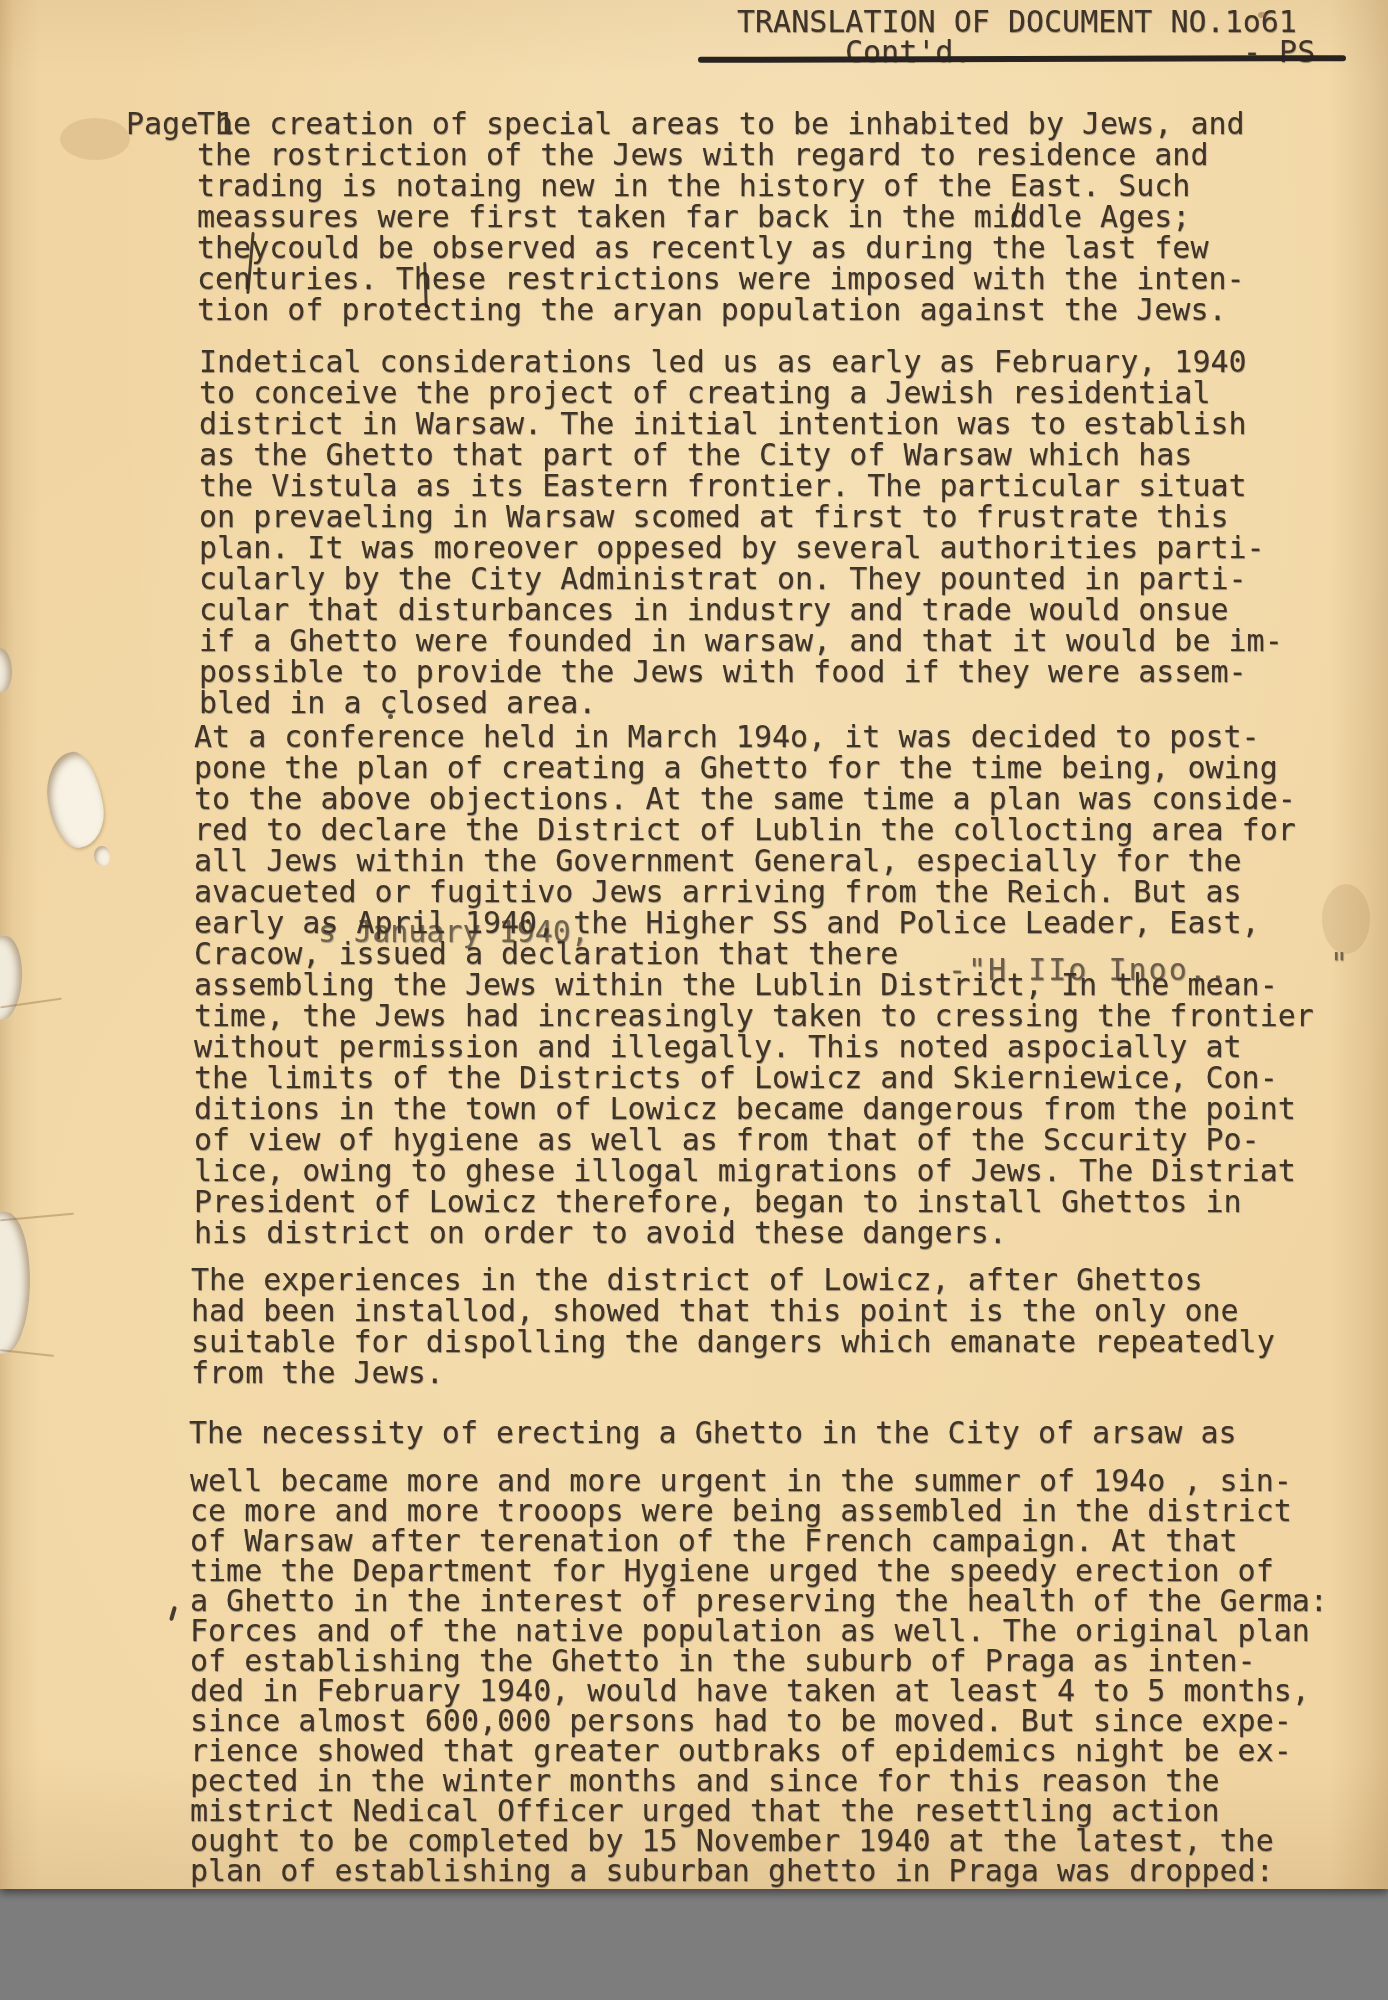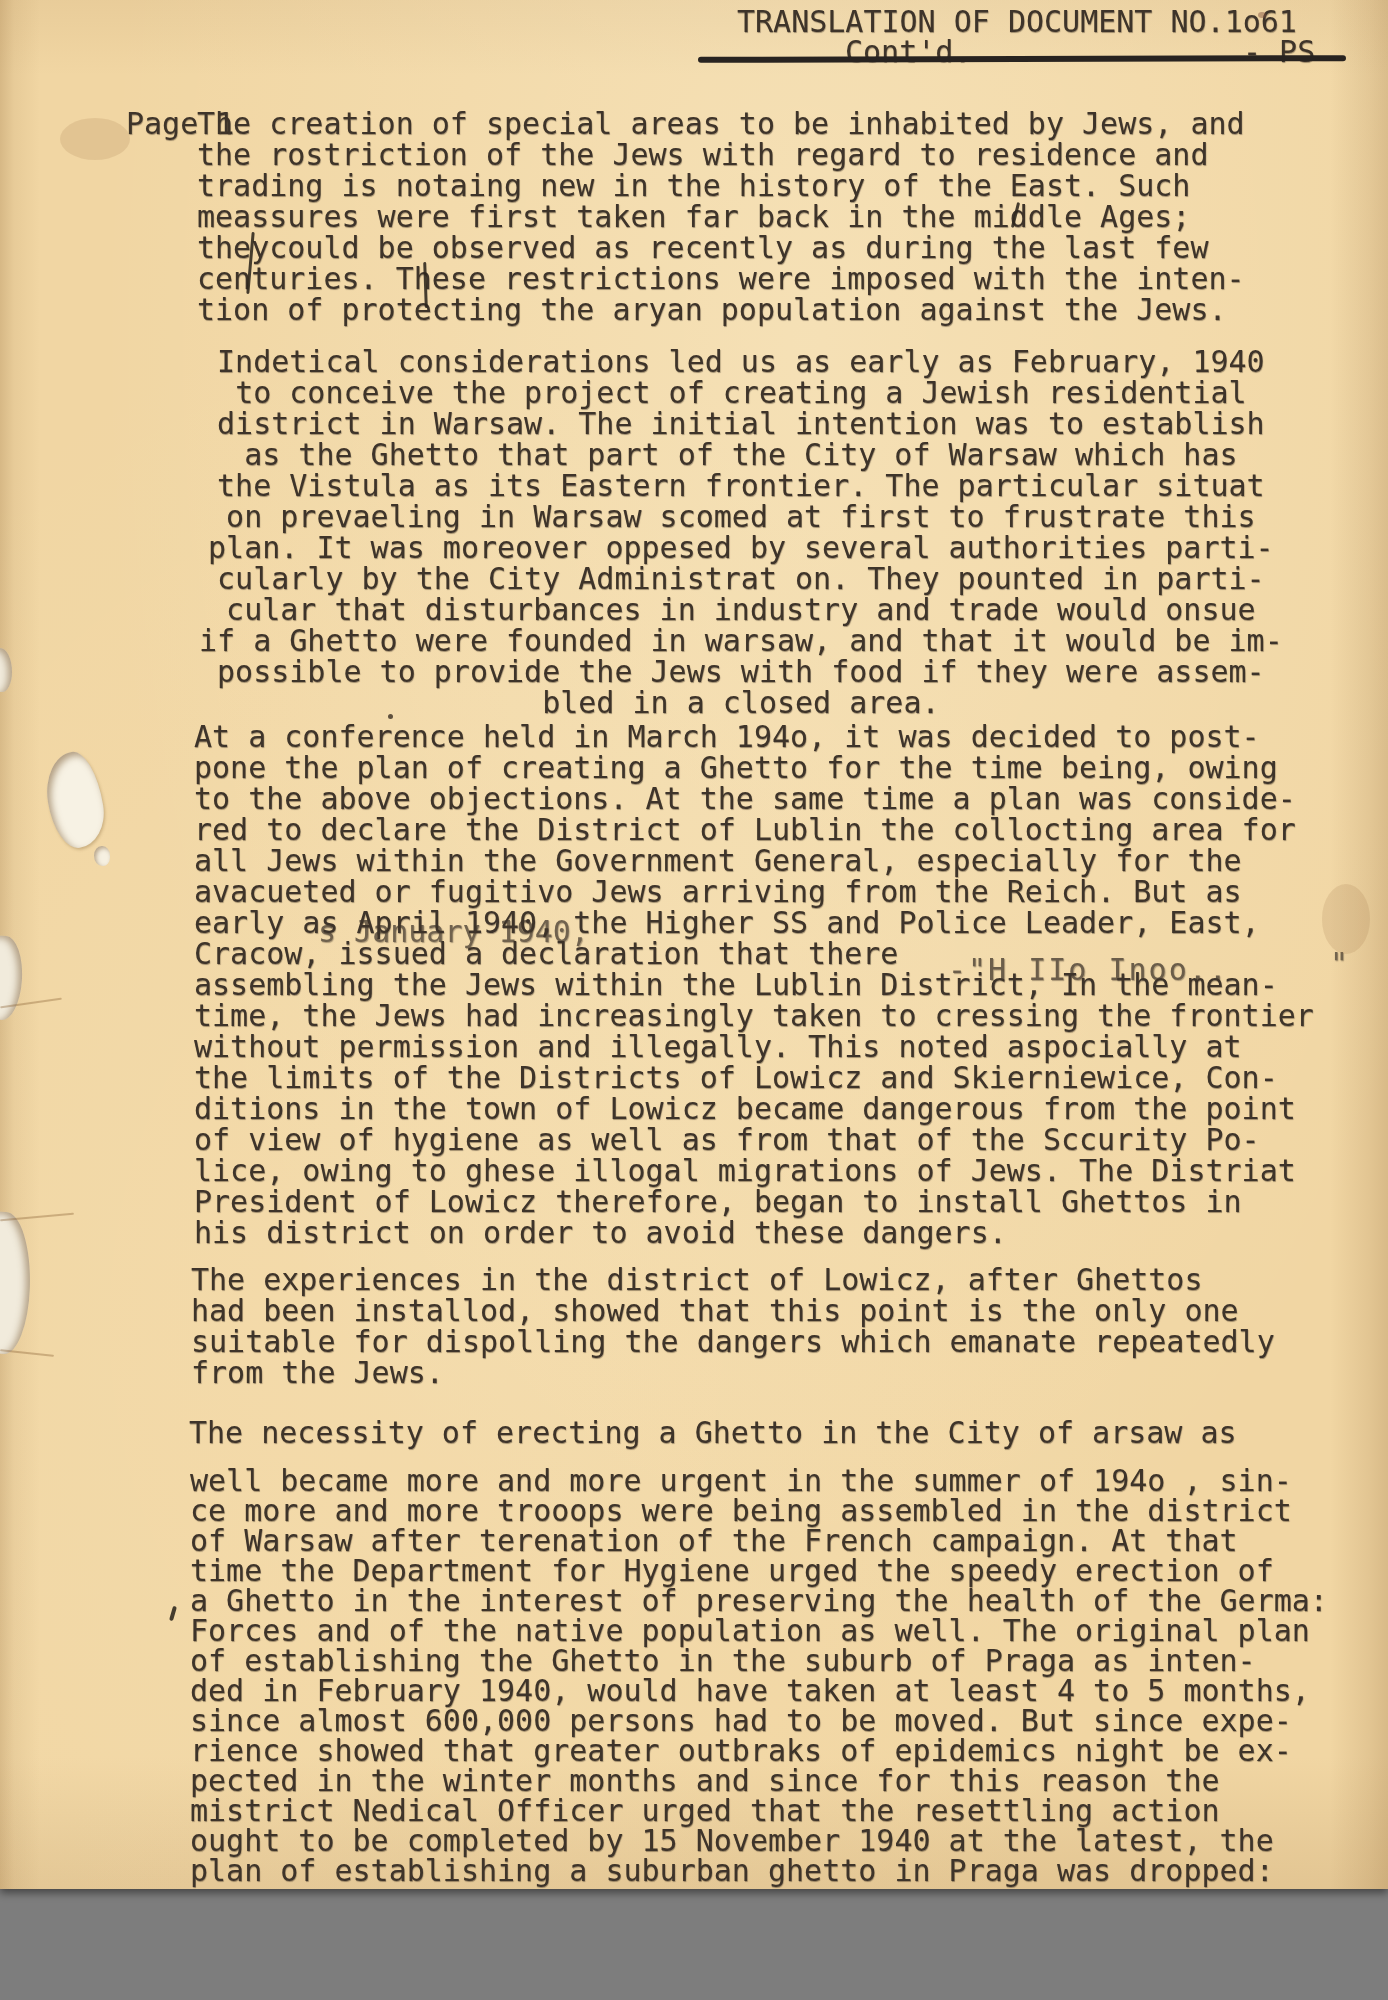--- a/index.html
+++ b/index.html
@@ -36,21 +36,21 @@
   }
   .hdr1{left:737px;top:6px;}
   .hdr2{left:845px;top:36px;}
   .hdr3{left:1243px;top:36px;}
   .rule{
     position:absolute;left:698px;top:56px;width:648px;height:6px;
     background:#282320;border-radius:3px;transform:rotate(-0.15deg);
   }
   .pagelbl{left:84px;top:108px;margin-left:42px;}
   .p0{left:197px;top:108px;}
-  .p1{left:199px;top:346px;text-align:center;}
+  .p1{left:199px;top:346px;}
   .p2{left:194px;top:721px;}
   .p3{left:191px;top:1264px;}
   .p4{left:189px;top:1417px;}
   .p5{left:190px;top:1466px;line-height:30px;}
   .ghost{
     position:absolute;white-space:pre;font-size:30px;color:var(--ink);
     text-shadow:0.8px 0.9px 1.1px rgba(62,49,36,0.55);
   }
   .g-april{left:318px;top:914px;opacity:0.72;filter:blur(0.4px);}
   .g-raised{left:740px;top:928px;opacity:0.92;}

